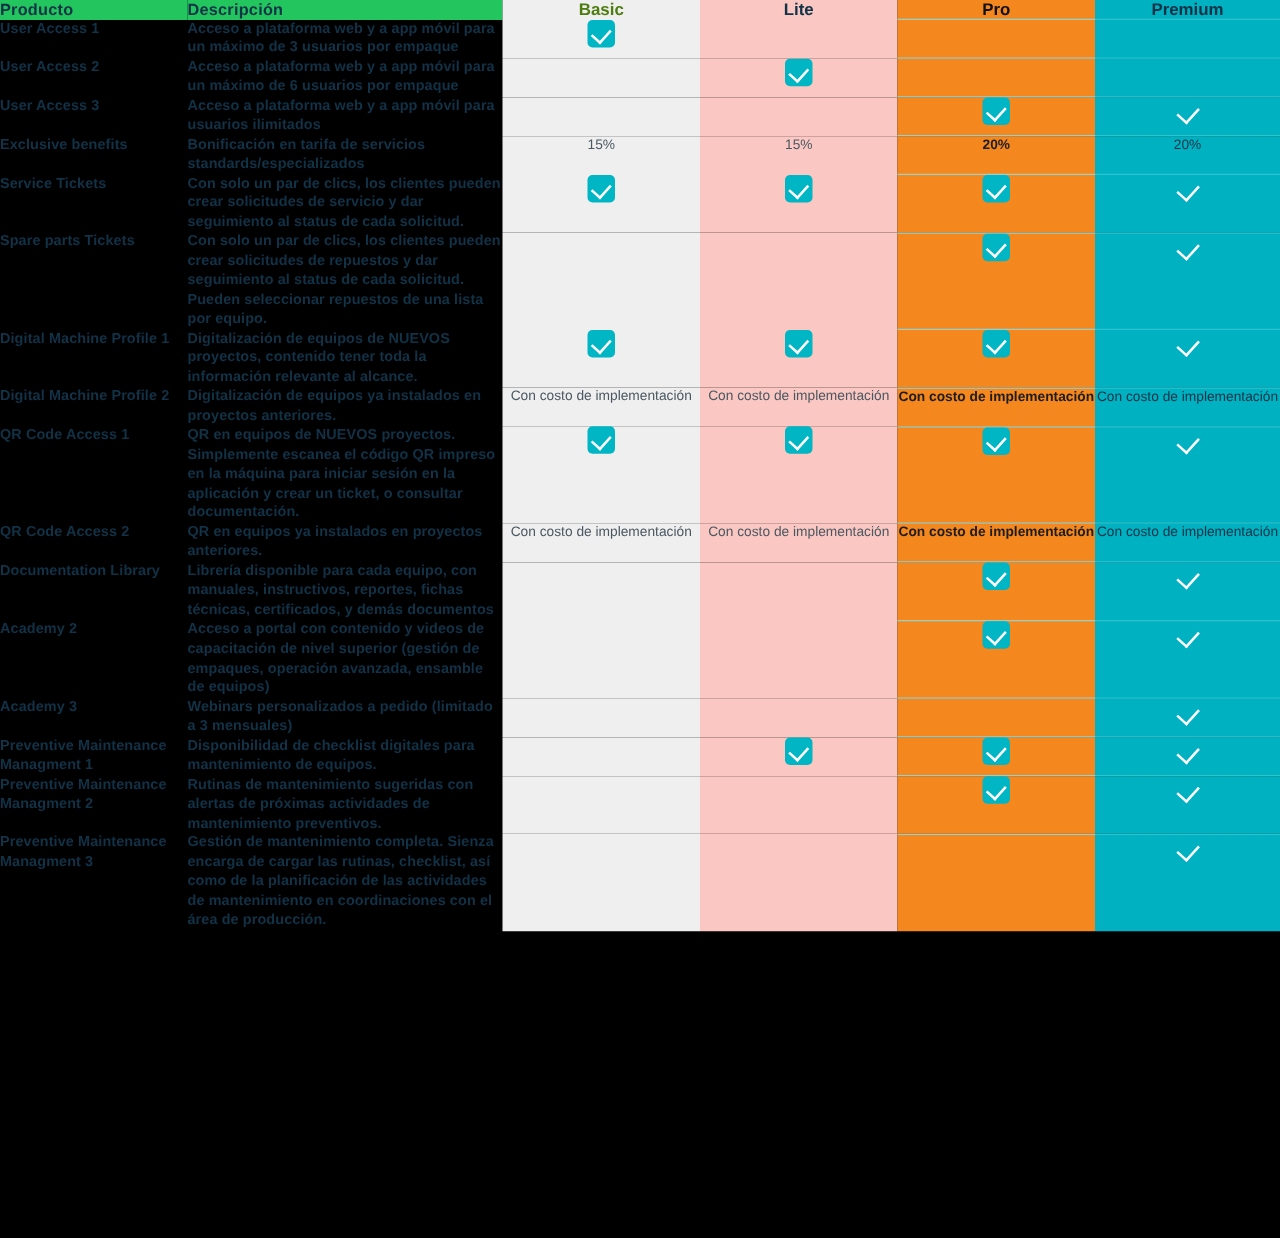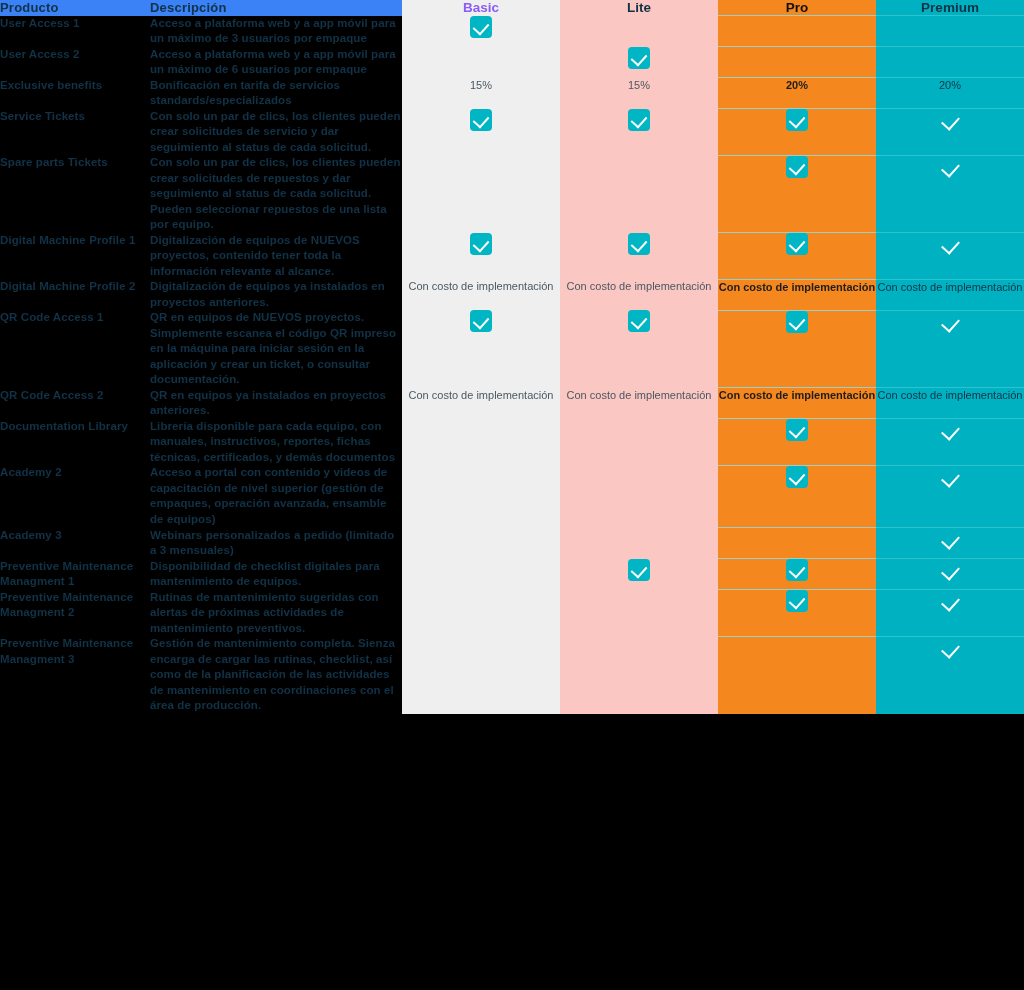--- a/index.html
+++ b/index.html
@@ -48,21 +48,21 @@
     padding: 9px 10px 9px 0;
     border-top: 1.5px solid #35bfc0;
     letter-spacing: 0.1px;
   }
   .cell-descripcion {
     padding-left: 14px;
     border-left: 1.5px solid #35bfc0;
   }
   .head-producto,
   .head-descripcion {
-    background: #3b82f6;
+    background: #22c55e;
     color: #123247;
     font-size: 13px;
     font-weight: bold;
     text-align: left;
     padding: 18px 10px 10px 0;
     border-top: 0;
     letter-spacing: 0.2px;
   }
   .head-descripcion {
     padding-left: 14px;
@@ -85,21 +85,21 @@
     font-weight: bold;
     padding: 10px;
     border-top: 0;
   }
 
   .col-basic   { background: #efefef; color: #4a5862; border-left: 1.5px solid #35bfc0; }
   .col-lite    { background: #fac7c2; color: #4a5862; border-left: 1.5px solid #35bfc0; }
   .col-pro     { background: #f5871f; color: #1d1d1b; font-weight: bold; border-left: 1.5px solid #35bfc0; }
   .col-premium { background: #00b1c1; color: #123247; border-left: 1.5px solid #35bfc0; }
 
-  .plan-head.col-basic   { color: #8b5cf6; }
+  .plan-head.col-basic   { color: #4d7c0f; }
   .plan-head.col-lite    { color: #123247; }
   .plan-head.col-pro     { color: #111111; }
   .plan-head.col-premium { color: #123247; }
 
   .col-pro.plan-cell  { border-top: 1px solid #9ad0c6; }
   .col-premium.plan-cell { border-top: 1px solid #2cc2ce; }
 
   
   .check-box {
     display: inline-block;
@@ -175,20 +175,28 @@
       </tr>
       <tr>
         <td class="cell-producto">User Access 2</td>
         <td class="cell-descripcion">Acceso a plataforma web y a app móvil para un máximo de 6 usuarios por empaque</td>
         <td class="plan-cell col-basic"><span class="cell-empty">&nbsp;</span></td>
         <td class="plan-cell col-lite"><span class="check-box"></span></td>
         <td class="plan-cell col-pro"><span class="cell-empty">&nbsp;</span></td>
         <td class="plan-cell col-premium"><span class="cell-empty">&nbsp;</span></td>
       </tr>
       <tr>
+        <td class="cell-producto">User Access 3</td>
+        <td class="cell-descripcion">Acceso a plataforma web y a app móvil para usuarios ilimitados</td>
+        <td class="plan-cell col-basic"><span class="cell-empty">&nbsp;</span></td>
+        <td class="plan-cell col-lite"><span class="cell-empty">&nbsp;</span></td>
+        <td class="plan-cell col-pro"><span class="check-box"></span></td>
+        <td class="plan-cell col-premium"><span class="check-plain"></span></td>
+      </tr>
+      <tr>
         <td class="cell-producto">Exclusive benefits</td>
         <td class="cell-descripcion">Bonificación en tarifa de servicios standards/especializados</td>
         <td class="plan-cell col-basic">
           <span class="val-text">15%</span>
         </td>
         <td class="plan-cell col-lite">
           <span class="val-text">15%</span>
         </td>
         <td class="plan-cell col-pro">
           <span class="val-text">20%</span>

